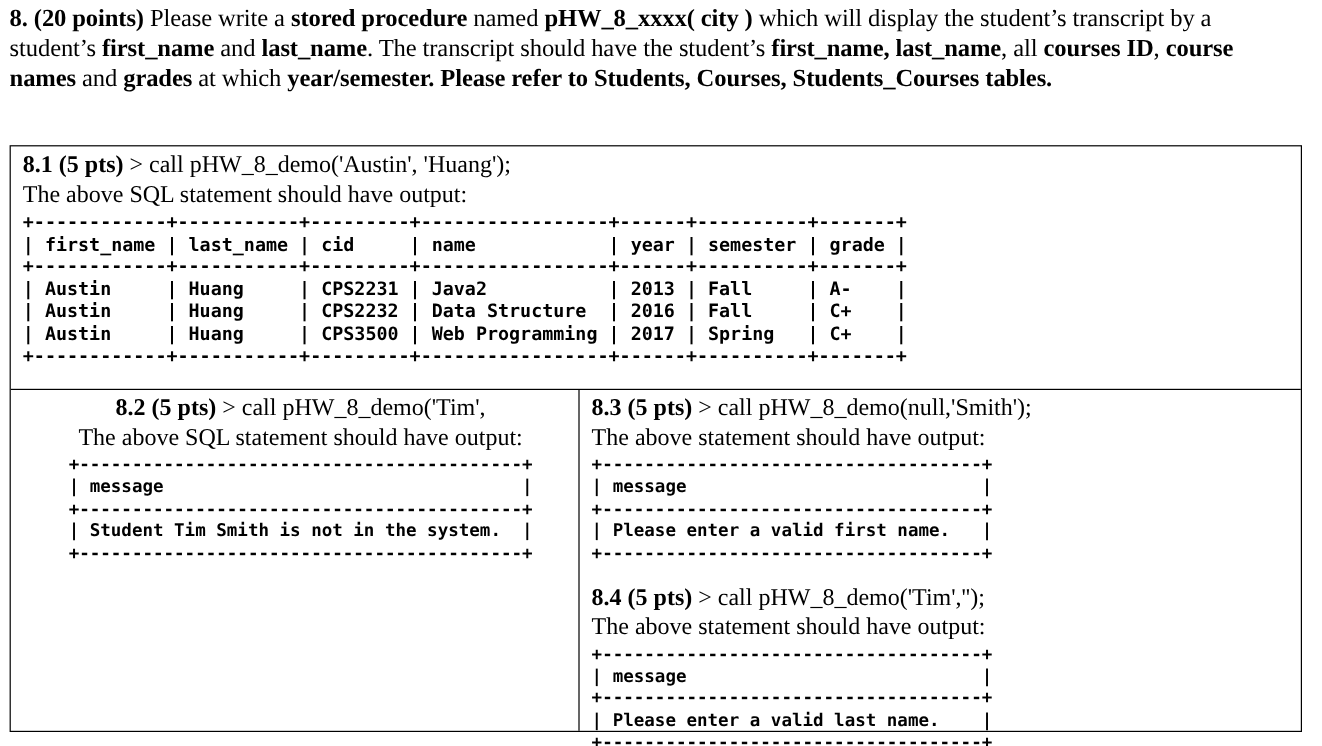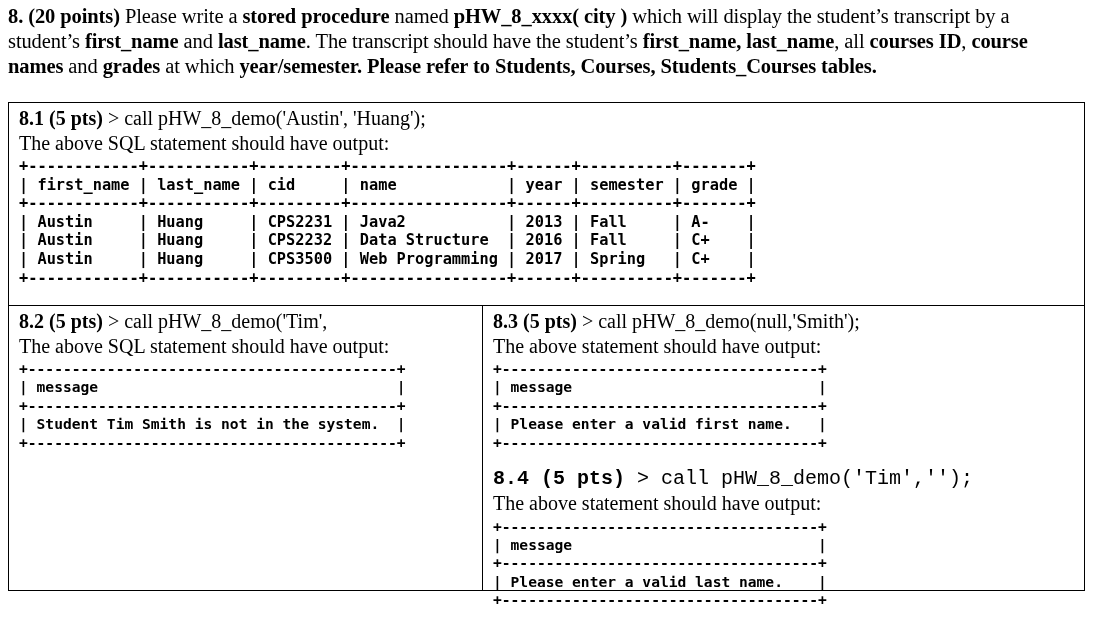--- a/index.html
+++ b/index.html
@@ -34,21 +34,21 @@
     line-height: 25px;
     text-align: left;
     letter-spacing: -0.1px;
   }
   .prompt b { font-weight: bold; }
 
   
   .box {
     position: absolute;
     left: 8px;
-    top: 102px;
+    top: 121px;
     width: 1077px;
     height: 489px;
     border: 1.6px solid #000000;
     box-sizing: border-box;
   }
 
   
   .cell-81 {
     position: absolute;
     left: 0;
@@ -70,20 +70,21 @@
   }
   .col-left {
     position: absolute;
     left: 0;
     top: 0;
     width: 474px;
     bottom: 0;
     border-right: 1.6px solid #000000;
     box-sizing: border-box;
     padding: 3px 0 0 10px;
+    text-align: center;
   }
   .col-right {
     position: absolute;
     left: 474px;
     top: 0;
     right: 0;
     bottom: 0;
     box-sizing: border-box;
     padding: 3px 0 0 10px;
   }
@@ -105,21 +106,21 @@
     white-space: pre;
     font-weight: bold;
     letter-spacing: 0px;
     margin-top: 2px;
     color: #000000;
   }
   .ascii.small {
     font-size: 14.6px;
     line-height: 18.4px;
   }
-  .ascii-gap { margin-top: 13px; font-family: Liberation Mono, monospace; }
+  .ascii-gap { margin-top: 13px; }
 </style>
 </head>
 <body>
 
 <div class="page">
 
   <div class="prompt">
     <span id="prompt-text"><b>8. </b><b>(20 points) </b><span>Please write a </span><b>stored procedure</b><span> named </span><b>pHW_8_xxxx( city )</b><span> which will display the student’s transcript by a student’s </span><b>first_name</b><span> and </span><b>last_name</b><span>. The transcript should have the student’s </span><b>first_name, last_name</b><span>, all </span><b>courses ID</b><span>, </span><b>course names</b><span> and </span><b>grades</b><span> at which </span><b>year/semester. Please refer to Students, Courses, Students_Courses tables.</b></span>
   </div>
 

